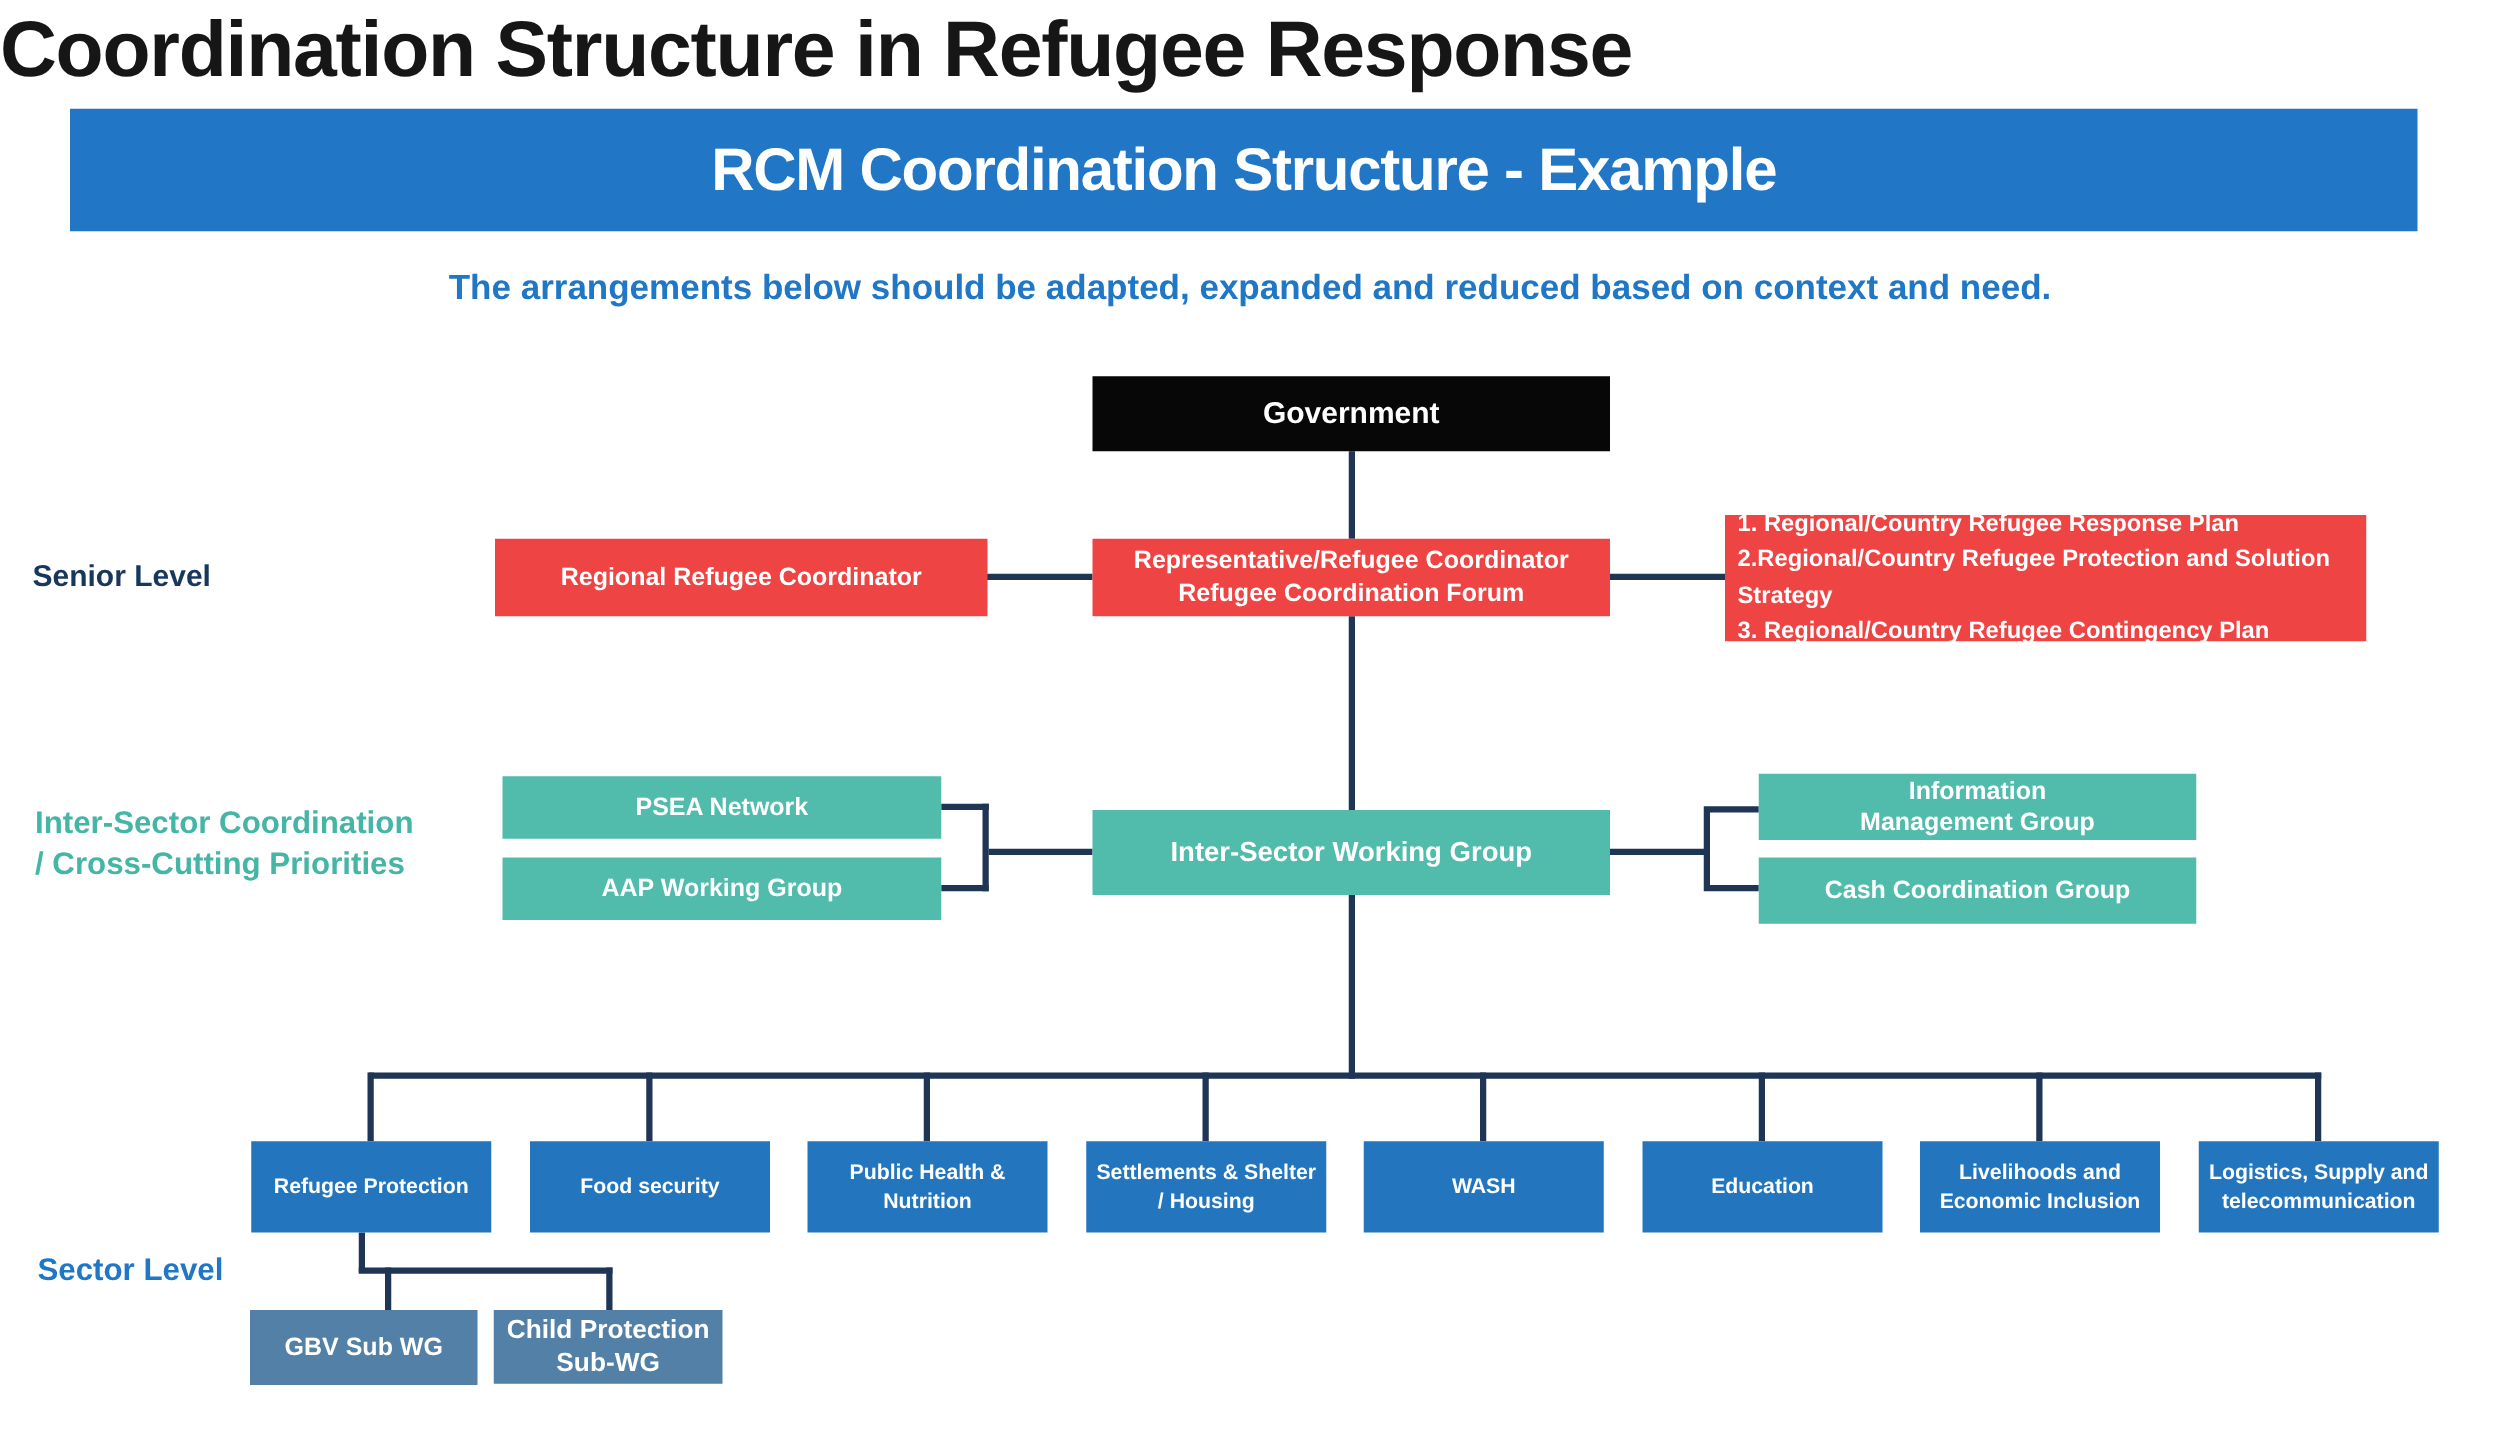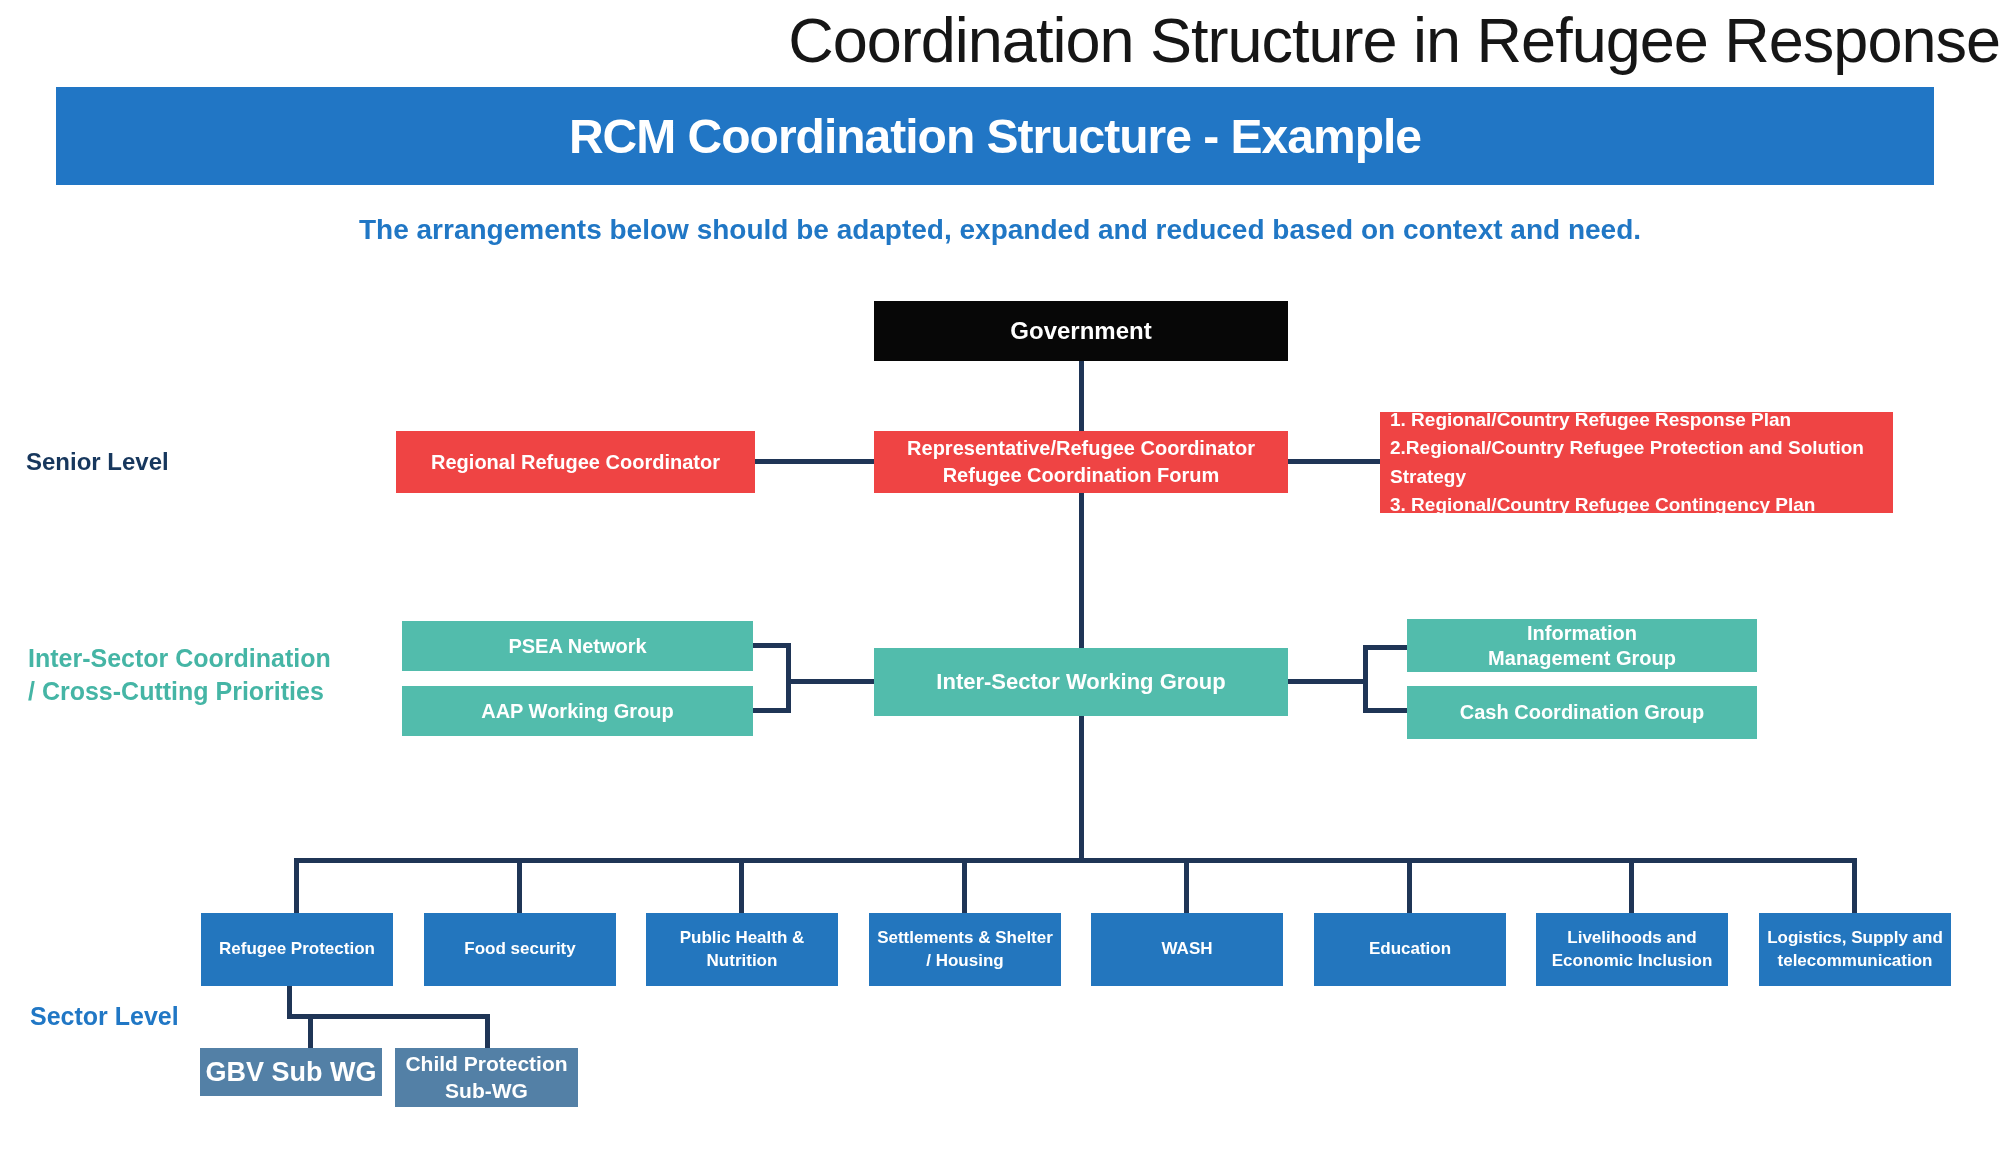--- a/index.html
+++ b/index.html
@@ -1,22 +1,22 @@
 <!DOCTYPE html>
 <html><head>
 <meta charset="utf-8">
 <style>
   html,body { margin:0; padding:0; background:#ffffff; }
   .canvas {
     position:relative; width:2000px; height:1151px; background:#ffffff;
     font-family:"Liberation Sans", sans-serif; overflow:hidden;
   }
   .title {
-    position:absolute; left:0; top:4px; width:2000px; text-align:right;
-    font-size:63px; font-weight:400; color:#161616; letter-spacing:-1px;
+    position:absolute; left:0; top:4px; width:2000px; text-align:left;
+    font-size:63px; font-weight:700; color:#161616; letter-spacing:-1px;
   }
   .banner {
     position:absolute; left:56px; top:87px; width:1878px; height:98px;
     background:#2176c5; display:flex; align-items:center; justify-content:center;
   }
   .banner-text { color:#ffffff; font-size:48px; font-weight:bold; letter-spacing:-1px; }
   .subtitle {
     position:absolute; left:0; top:214px; width:2000px; text-align:center;
     color:#2077c5; font-size:28px; font-weight:bold;
   }
@@ -82,21 +82,21 @@
   <div class="line" style="left:1407px; top:858px; width:5px; height:55px;"></div>
   <div class="line" style="left:1629px; top:858px; width:5px; height:55px;"></div>
   <div class="line" style="left:1852px; top:858px; width:5px; height:55px;"></div>
 
   <div class="line" style="left:287px; top:986px; width:5px; height:32px;"></div>
   <div class="line" style="left:287px; top:1014px; width:203px; height:5px;"></div>
   <div class="line" style="left:308px; top:1014px; width:5px; height:34px;"></div>
   <div class="line" style="left:485px; top:1014px; width:5px; height:34px;"></div>
 
   <div class="box black" style="left:874px; top:301px; width:414px; height:60px; font-size:24px;">Government</div>
-  <div class="box navy" style="left:396px; top:431px; width:359px; height:62px; font-size:20px;">Regional Refugee Coordinator</div>
+  <div class="box navy" style="left:396px; top:431px; width:394px; height:62px; font-size:20px;">Regional Refugee Coordinator</div>
   <div class="box navy" style="left:874px; top:431px; width:414px; height:62px; font-size:20px;">Representative/Refugee Coordinator
 Refugee Coordination Forum</div>
   <div class="box navy plans" style="left:1380px; top:412px; width:513px; height:101px; font-size:19px;">
     <div>1. Regional/Country Refugee Response Plan</div>
     <div>2.Regional/Country Refugee Protection and Solution Strategy</div>
     <div>3. Regional/Country Refugee Contingency Plan</div>
   </div>
 
   <div class="box teal" style="left:402px; top:621px; width:351px; height:50px; font-size:20px;">PSEA Network</div>
   <div class="box teal" style="left:402px; top:686px; width:351px; height:50px; font-size:20px;">AAP Working Group</div>
@@ -111,17 +111,17 @@
 Nutrition</div>
   <div class="box blue sector" style="left:869px;">Settlements &amp; Shelter
 / Housing</div>
   <div class="box blue sector" style="left:1091px;">WASH</div>
   <div class="box blue sector" style="left:1314px;">Education</div>
   <div class="box blue sector" style="left:1536px;">Livelihoods and
 Economic Inclusion</div>
   <div class="box blue sector" style="left:1759px;">Logistics, Supply and
 telecommunication</div>
 
-  <div class="box steel" style="left:200px; top:1048px; width:182px; height:48px; font-size:27px;">GBV Sub WG</div>
+  <div class="box steel" style="left:200px; top:1048px; width:182px; height:60px; font-size:20px;">GBV Sub WG</div>
   <div class="box steel" style="left:395px; top:1048px; width:183px; height:59px; font-size:21px; line-height:1.25;">Child Protection
 Sub-WG</div>
 
 </div>
 
 </body></html>

